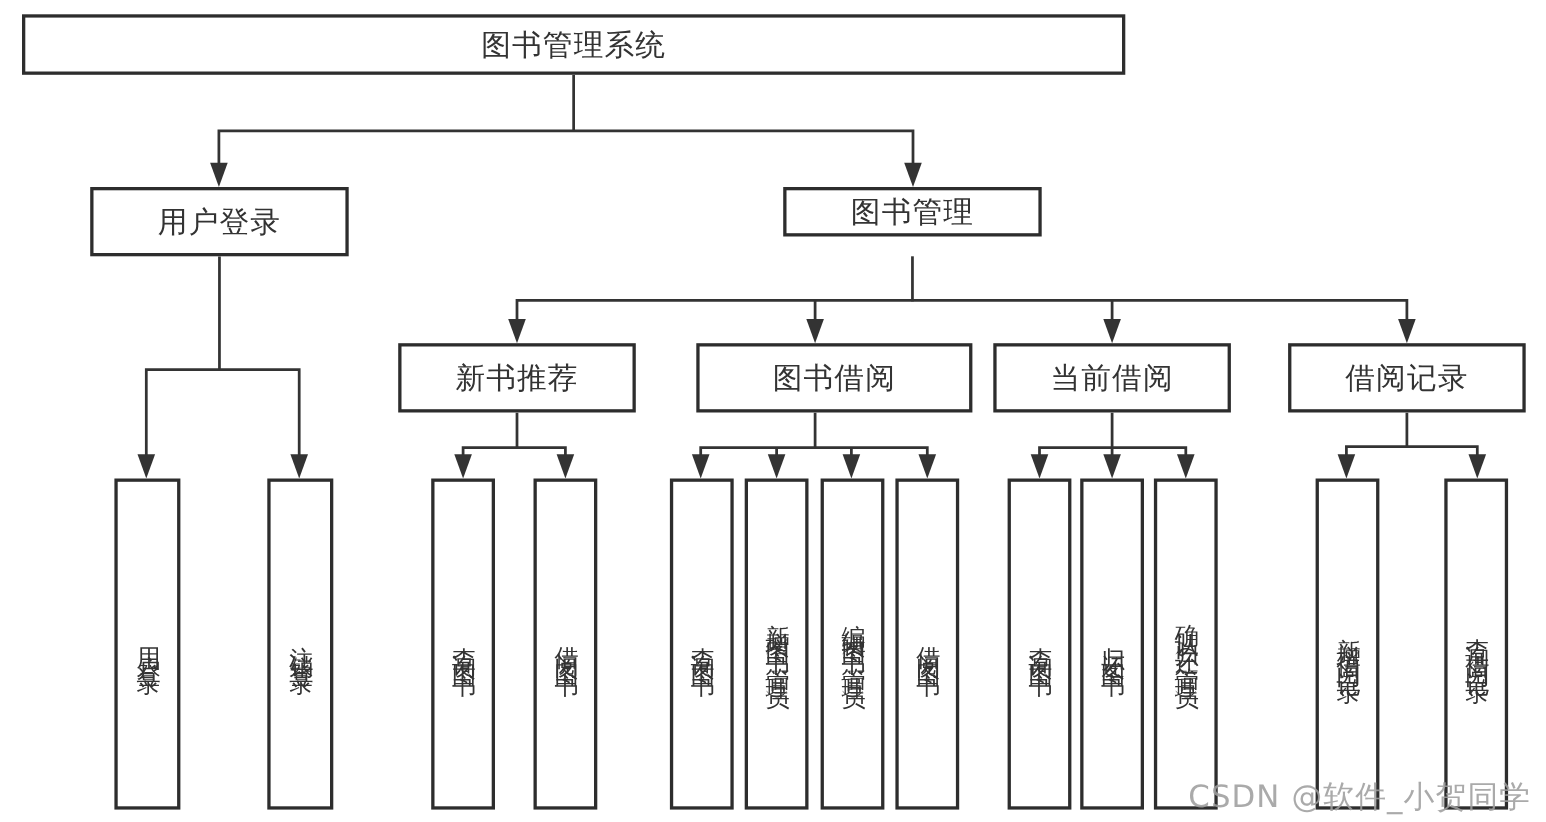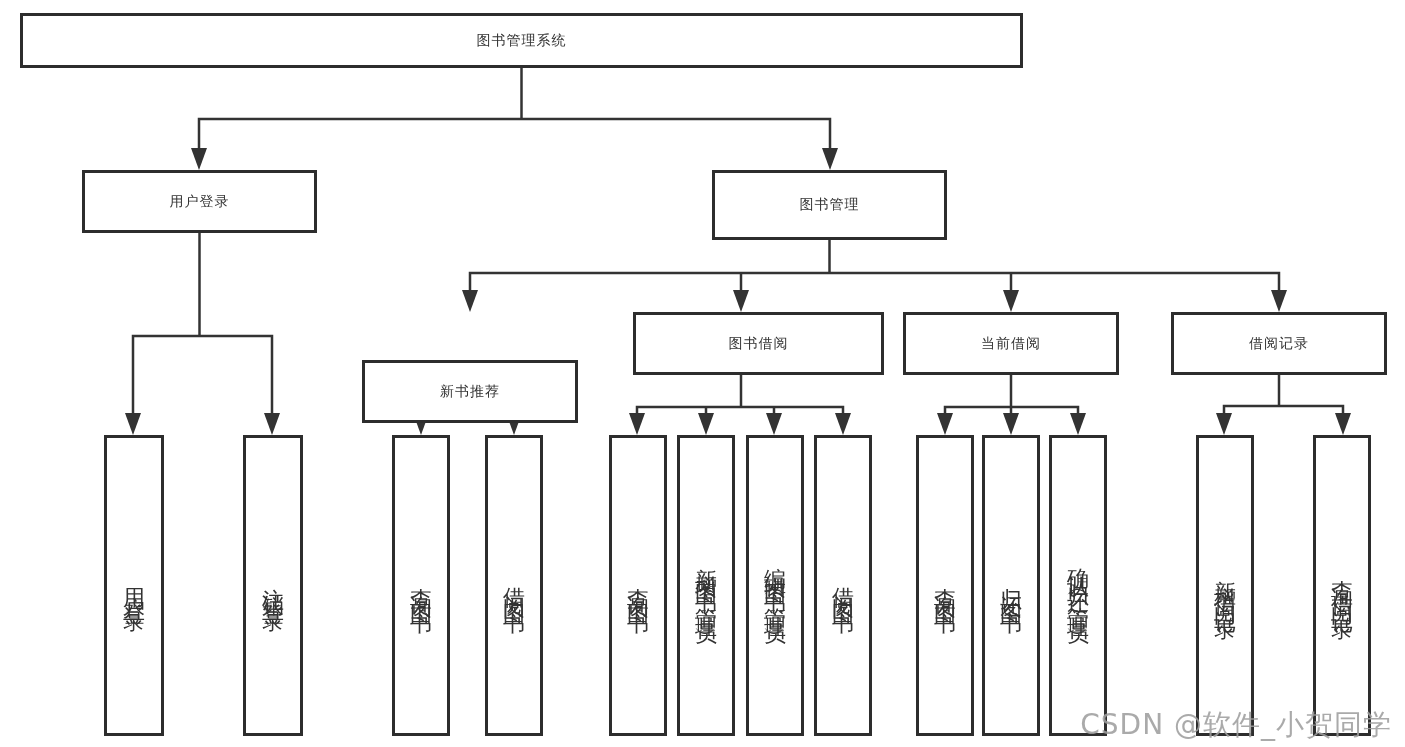--- a/index.html
+++ b/index.html
@@ -24,21 +24,21 @@
     background: #ffffff;
     border: 3px solid #2d2d2d;
     box-sizing: border-box;
     display: flex;
     align-items: center;
     justify-content: center;
     color: #333333;
     z-index: 2;
   }
   .node.h span {
-    font-size: 14px;
+    font-size: 27px;
     letter-spacing: 1px;
     white-space: nowrap;
   }
   .node.v span {
     writing-mode: vertical-rl;
     text-orientation: mixed;
     font-size: 22px;
     letter-spacing: 8px;
     line-height: 1;
   }
@@ -115,25 +115,25 @@
     </g>
   </svg>
 
   <div class="node h" style="left:20px; top:13px; width:1003px; height:55px;">
     <span>图书管理系统</span>
   </div>
 
   <div class="node h" style="left:82px; top:170px; width:235px; height:63px;">
     <span>用户登录</span>
   </div>
-  <div class="node h" style="left:712px; top:170px; width:235px; height:70px;">
+  <div class="node h" style="left:712px; top:170px; width:235px; height:45px;">
     <span>图书管理</span>
   </div>
 
-  <div class="node h" style="left:362px; top:312px; width:216px; height:63px;margin-top:48px;">
+  <div class="node h" style="left:362px; top:312px; width:216px; height:63px;">
     <span>新书推荐</span>
   </div>
   <div class="node h" style="left:633px; top:312px; width:251px; height:63px;">
     <span>图书借阅</span>
   </div>
   <div class="node h" style="left:903px; top:312px; width:216px; height:63px;">
     <span>当前借阅</span>
   </div>
   <div class="node h" style="left:1171px; top:312px; width:216px; height:63px;">
     <span>借阅记录</span>

